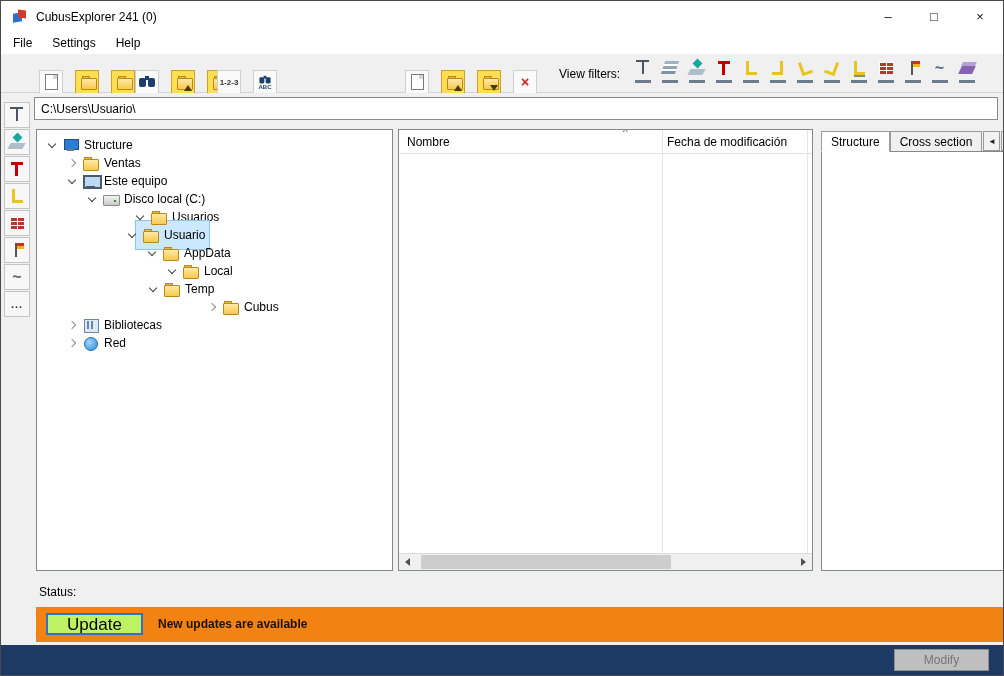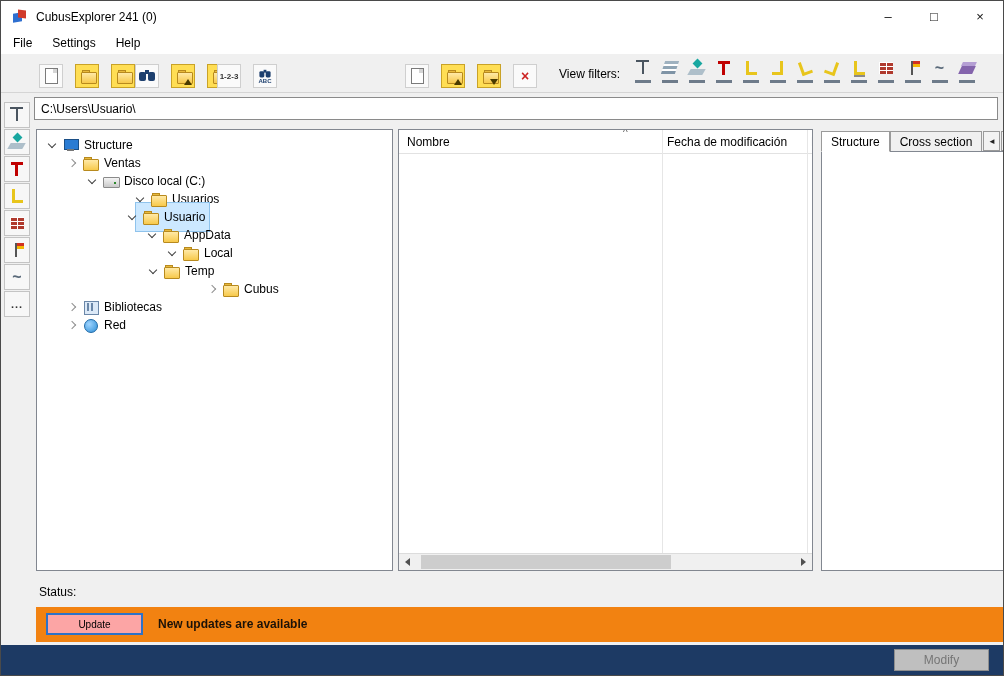--- a/index.html
+++ b/index.html
@@ -16,21 +16,21 @@
   .title-text { font-size:12px; }
   .win-controls { position:absolute; right:0; top:0; height:31px; display:flex; }
   .win-btn { width:46px; height:31px; display:flex; align-items:center; justify-content:center; font-size:13px; color:#111; }
 
   
   .menubar { position:absolute; top:31px; left:0; right:0; height:22px; background:#fff; display:flex; align-items:center; padding-left:2px; }
   .menu-item { padding:3px 10px; font-size:12px; }
 
   
   .toolband { position:absolute; top:53px; left:0; right:0; height:39px; background:#f0f0f0; border-bottom:1px solid #d5d5d5; }
-  .tgroup { position:absolute; top:10px; display:flex; gap:12px; }
+  .tgroup { position:absolute; top:16px; display:flex; gap:12px; }
   .g1 { left:38px; } .g2 { left:134px; } .g3 { left:216px; } .g4 { left:404px; }
   .tbtn { width:24px; height:24px; background:#fafafa; border:1px solid #cfcfcf; display:flex; flex-direction:column; align-items:center; justify-content:center; position:relative; padding:0; }
   .tbtn.yellow { background:#FFDE54; border-color:#C9A227; }
   .arr { position:absolute; right:2px; bottom:2px; width:0; height:0; border-left:4px solid transparent; border-right:4px solid transparent; }
   .arr.up { border-bottom:6px solid #4a3b00; }
   .arr.down { border-top:6px solid #4a3b00; }
   .num { font-size:8px; font-weight:bold; color:#333; }
   .abc { font-size:6px; font-weight:bold; color:#1D3F6E; line-height:6px; }
   .xred { color:#CC2222; font-size:14px; font-weight:bold; line-height:14px; }
   .ic-doc { width:13px; height:16px; background:#fff; border:1px solid #7a7a7a; position:relative; }
@@ -121,21 +121,21 @@
   
   .tabs { position:absolute; left:820px; top:38px; height:21px; display:flex; align-items:flex-start; }
   .tab { height:21px; padding:3px 9px; font-size:12px; border:1px solid #9a9a9a; background:#f0f0f0; white-space:nowrap; }
   .tab.active { background:#fff; border-bottom-color:#fff; position:relative; z-index:2; }
   .tab-arrow { width:17px; height:20px; border:1px solid #9a9a9a; background:#f2f2f2; display:flex; align-items:center; justify-content:center; font-size:8px; color:#222; margin-left:1px; padding:0; }
   .right-body { position:absolute; left:820px; top:58px; width:185px; height:420px; background:#fff; border:1px solid #828790; }
 
   
   .status-label { position:absolute; left:38px; top:492px; font-size:12px; }
   .update-banner { position:absolute; left:35px; top:514px; width:967px; height:35px; }
-  .update-btn { position:absolute; left:10px; top:6px; width:97px; height:22px; background:#fca5a5; border:2px solid #2D72C8; font-size:10px; font-family:inherit; }
+  .update-btn { position:absolute; left:10px; top:6px; width:97px; height:22px; background:#bef264; border:2px solid #2D72C8; font-size:17px; font-family:inherit; }
   .update-msg { position:absolute; left:122px; top:10px; font-size:12px; font-weight:700; color:#1c1208; }
 
   
   .bottombar { position:absolute; left:0; right:0; top:644px; height:30px; }
   .modify-btn { position:absolute; right:14px; top:4px; width:95px; height:22px; background:#bfbfbf; border:1px solid #8e8e8e; color:#757575; font-size:12px; font-family:inherit; }
 </style>
 </head>
 <body>
 
 <div class="window">
@@ -299,20 +299,25 @@
     <div class="tree-panel">
       <div class="trow lvl0">
         <span class="chev exp"></span>
         <span class="ticon desktop"></span>
         <span>Structure</span>
       </div>
       <div class="trow lvl1">
         <span class="chev col"></span>
         <span class="ticon folder"></span>
         <span>Ventas</span>
+      </div>
+      <div class="trow lvl1">
+        <span class="chev exp"></span>
+        <span class="ticon computer"></span>
+        <span>Este equipo</span>
       </div>
       <div class="trow lvl2">
         <span class="chev exp"></span>
         <span class="ticon disk"></span>
         <span>Disco local (C:)</span>
       </div>
       <div class="trow lvl3">
         <span class="chev exp"></span>
         <span class="ticon folder"></span>
         <span>Usuarios</span>

